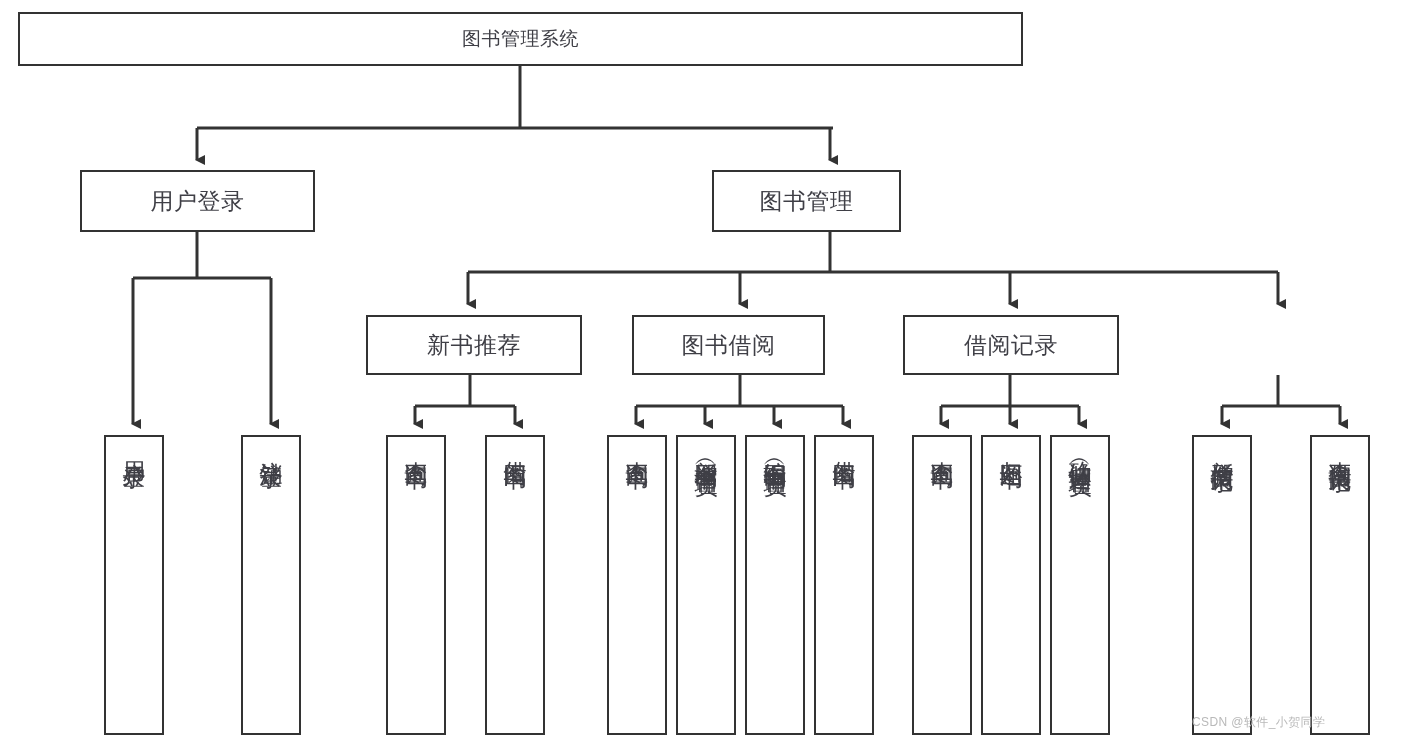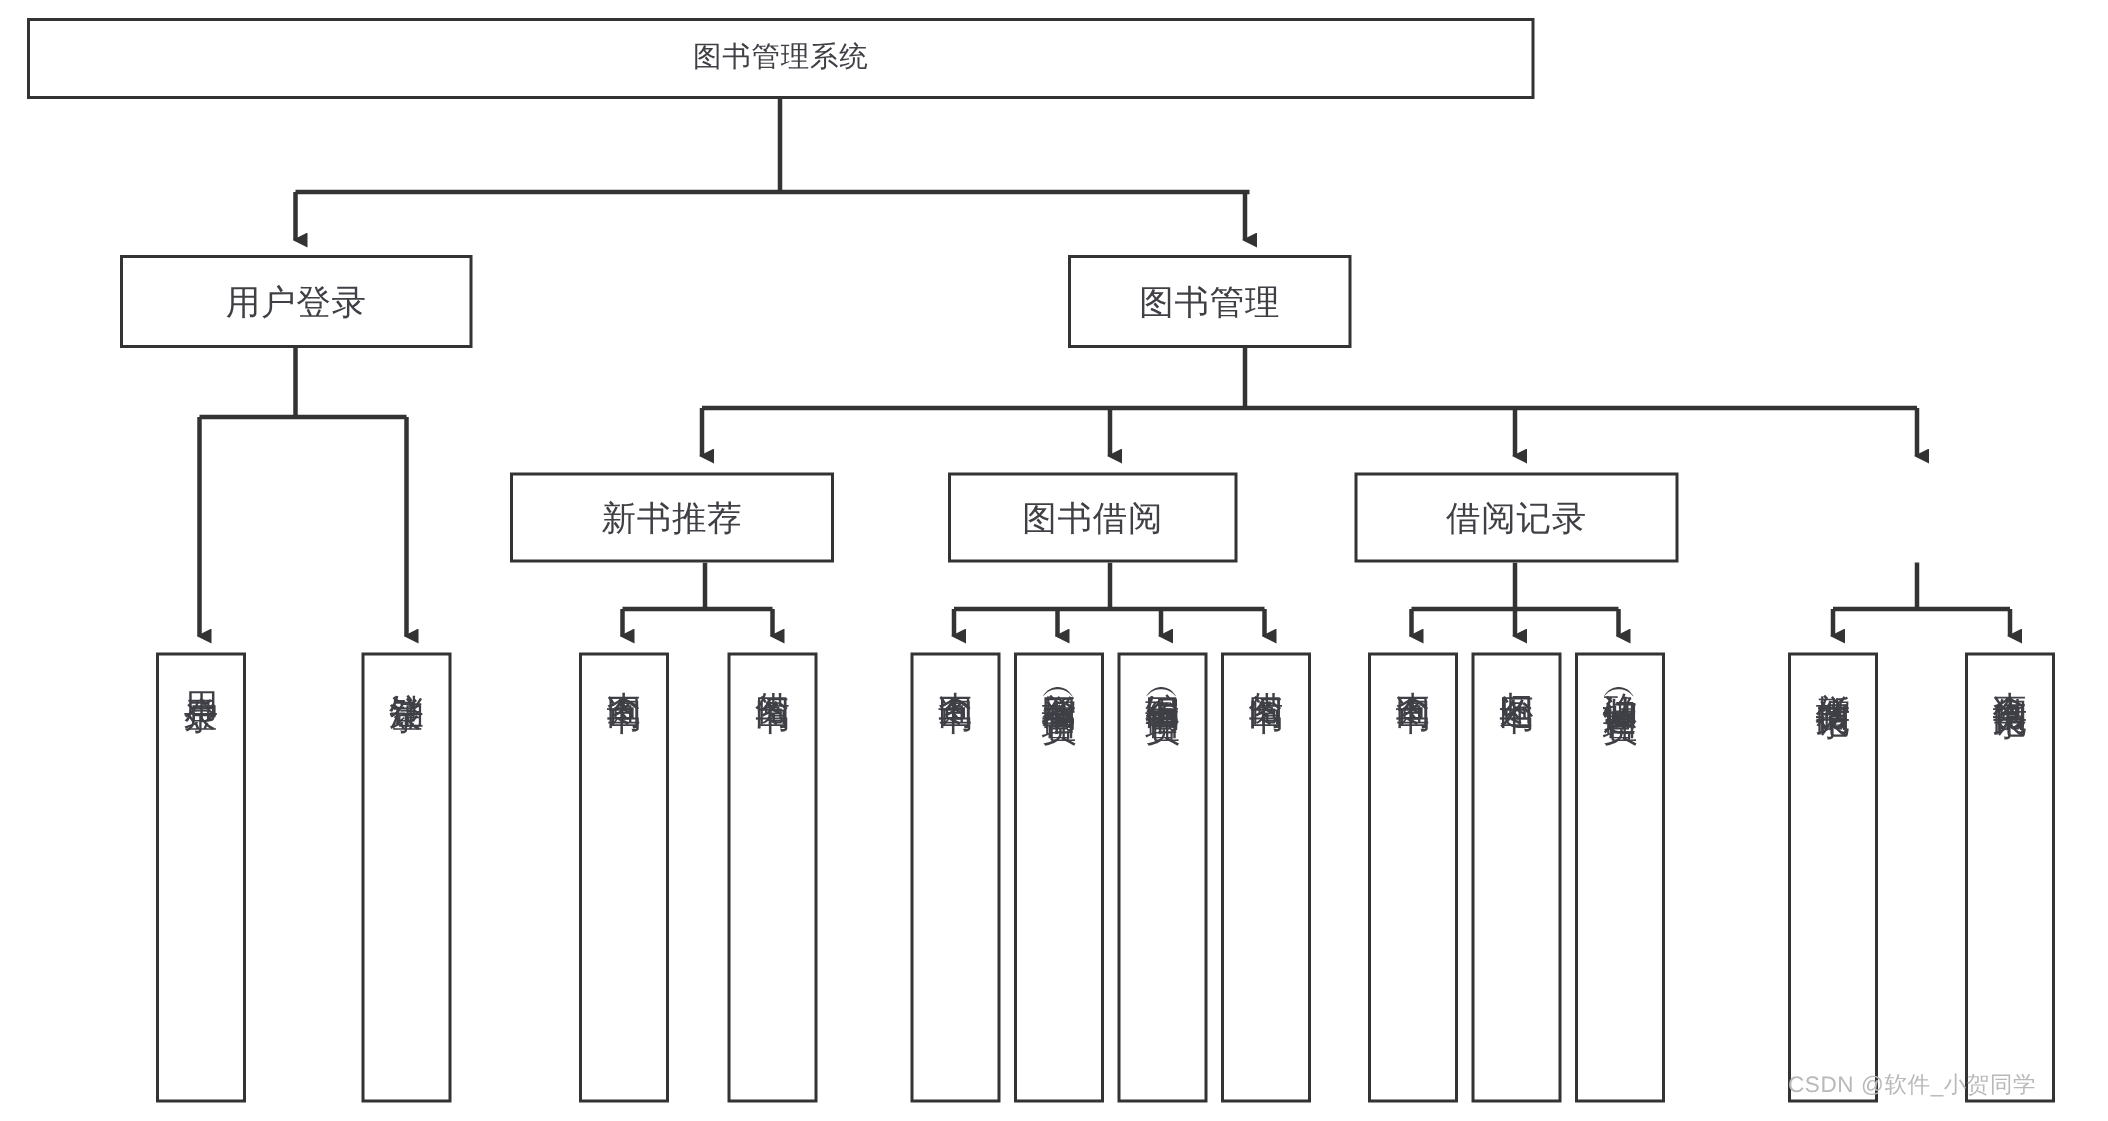--- a/index.html
+++ b/index.html
@@ -57,21 +57,21 @@
   .node.vert .label {
     writing-mode: vertical-rl;
     text-orientation: upright;
     font-size: 23px;
     letter-spacing: 2px;
     line-height: 1;
   }
   .watermark {
     position: absolute;
     color: #b9b9b9;
-    font-size: 15px;
+    font-size: 12px;
     white-space: nowrap;
     letter-spacing: 0.4px;
     font-family: "Liberation Sans", "DejaVu Sans", sans-serif;
   }
 </style>
 </head>
 <body>
 
 <div id="canvas">
 
@@ -130,21 +130,21 @@
   </div>
 
   <div class="node horiz" style="left:80px; top:170px; width:235px; height:62px;">
     <span class="label">用户登录</span>
   </div>
 
   <div class="node horiz" style="left:712px; top:170px; width:189px; height:62px;">
     <span class="label">图书管理</span>
   </div>
 
-  <div class="node horiz" style="left:340px; top:315px; width:216px; height:60px;">
+  <div class="node horiz" style="left:366px; top:315px; width:216px; height:60px;">
     <span class="label">新书推荐</span>
   </div>
 
   <div class="node horiz" style="left:632px; top:315px; width:193px; height:60px;">
     <span class="label">图书借阅</span>
   </div>
 
   <div class="node horiz" style="left:903px; top:315px; width:216px; height:60px;">
     <span class="label">借阅记录</span>
   </div>

